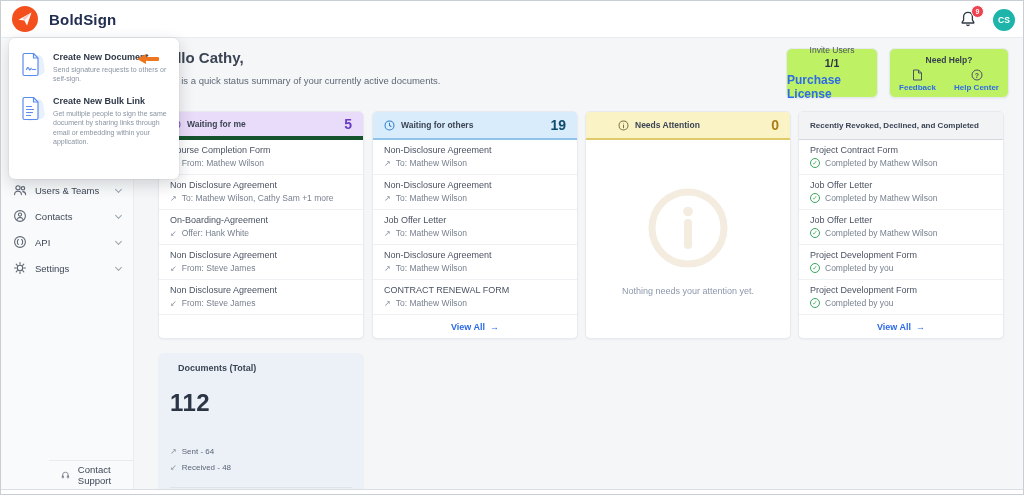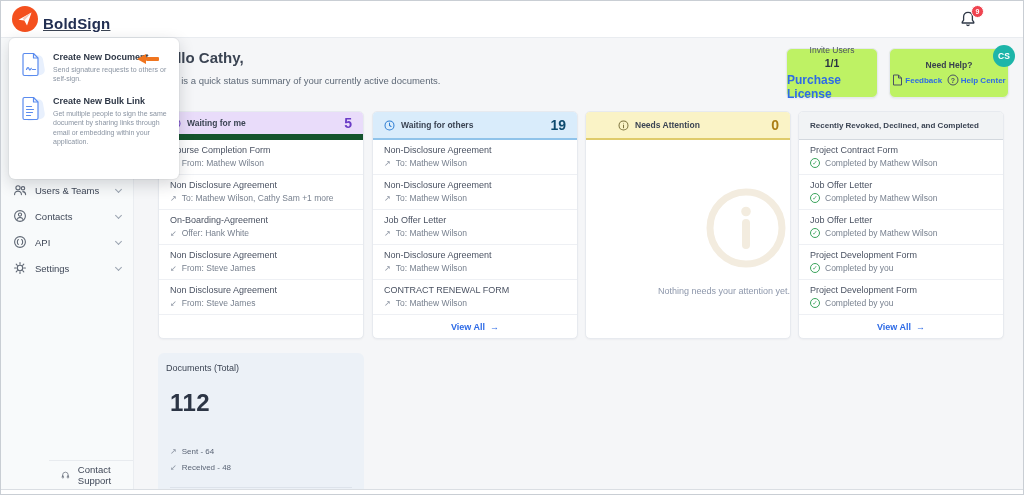--- a/index.html
+++ b/index.html
@@ -2,25 +2,25 @@
 <html><head>
 <meta charset="utf-8">
 <style>
   * { margin:0; padding:0; box-sizing:border-box; }
   html,body { background:#ffffff; }
   body { font-family:"Liberation Sans", sans-serif; color:#3b4453; }
   .screen { position:relative; width:1024px; height:495px; background:#f5f6f8; border:1px solid #c9ced4; overflow:hidden; }
 
   
   .topbar { position:absolute; left:0; top:0; right:0; height:37px; background:#fff; border-bottom:1px solid #e9ecf0; z-index:10; }
-  .logo { position:absolute; left:11px; top:5px; display:flex; align-items:flex-end; gap:5px; cursor:pointer;text-decoration:underline; }
+  .logo { position:absolute; left:11px; top:5px; display:flex; align-items:center; gap:11px; cursor:pointer; }
   .logo-text { font-size:15px; font-weight:bold; color:#222f52; letter-spacing:.2px; }
   .bell { position:absolute; right:46px; top:9px; width:18px; height:18px; cursor:pointer; }
   .badge { position:absolute; right:-7px; top:-5px; min-width:13px; height:13px; padding:0 2px; border-radius:7px; background:#ef4450; color:#fff; font-size:7px; font-weight:bold; display:flex; align-items:center; justify-content:center; border:1.5px solid #fff; }
-  .avatar { position:absolute; right:8px; top:8px; width:22px; height:22px; border-radius:50%; background:#1db5a9; color:#fff; font-size:8.5px; font-weight:bold; display:flex; align-items:center; justify-content:center; cursor:pointer;margin-top:36px; }
+  .avatar { position:absolute; right:8px; top:8px; width:22px; height:22px; border-radius:50%; background:#1db5a9; color:#fff; font-size:8.5px; font-weight:bold; display:flex; align-items:center; justify-content:center; cursor:pointer; }
 
   
   .sidebar { position:absolute; left:0; top:37px; bottom:5px; width:133px; background:#f8fafb; border-right:1px solid #eaedf1; z-index:5; }
   .nav { position:absolute; top:139px; left:0; right:0; }
   .nav-item { height:26px; display:flex; align-items:center; gap:8px; padding:0 12px; font-size:9.5px; color:#3f4757; cursor:pointer; }
   .nav-item svg { flex:0 0 auto; }
   .chev { width:5px; height:5px; border-right:1.2px solid #9aa3b0; border-bottom:1.2px solid #9aa3b0; transform:rotate(45deg); margin-left:auto; margin-top:-2px; }
   .support { position:absolute; left:0; right:0; bottom:0; height:29px; border-top:1px solid #e8ebef; display:flex; align-items:center; gap:8px; padding:0 12px; font-size:9.5px; color:#3f4757; cursor:pointer; background:#f8fafb;margin-left:48px; }
 
   
@@ -30,47 +30,47 @@
 
   .mini-card { position:absolute; top:10px; height:50px; background:#bef264; border:1px solid #e6e9ee; border-radius:6px; box-shadow:0 1px 2px rgba(16,24,40,.05); display:flex; flex-direction:column; align-items:center; justify-content:center; }
   .invite { left:652px; width:92px; }
   .mini-title { font-size:8.5px; color:#4a5262; }
   .invite .mini-title { font-weight:normal; }
   .mini-value { font-size:10.5px; font-weight:bold; color:#2b3442; margin-top:2px; }
   .mini-link { font-size:12px; font-weight:bold; color:#2e6be6; margin-top:4px; cursor:pointer; }
   .help { left:755px; width:120px; }
   .help .mini-title { font-weight:bold; color:#39404e; }
   .help-links { display:flex; width:100%; justify-content:space-around; margin-top:4px; }
-  .help-link { display:flex; flex-direction:row; align-items:center; gap:2px; font-size:8px; font-weight:bold; color:#2e6be6; cursor:pointer; }
+  .help-link { display:flex; flex-direction:column; align-items:center; gap:2px; font-size:8px; font-weight:bold; color:#2e6be6; cursor:pointer; }
 
   
   .card { position:absolute; top:73px; width:206px; height:228px; background:#fff; border:1px solid #e7eaef; border-radius:5px; overflow:hidden; box-shadow:0 1px 2px rgba(16,24,40,.04); }
   .c1 { left:24px; } .c2 { left:238px; } .c3 { left:451px; } .c4 { left:664px; }
   .card-head { height:28px; display:flex; align-items:center; gap:6px; padding:0 11px; font-size:8.5px; font-weight:bold; color:#3b4453; }
-  .c1 .card-head { background:#e9dcfa; border-bottom:6px solid #14532d; }
+  .c1 .card-head { background:#e9dcfa; border-bottom:4px solid #14532d; }
   .c2 .card-head { background:#d9ecfb; border-bottom:2px solid #8fc3ea; }
   .c3 .card-head { background:#faf3c6; border-bottom:2px solid #dfcb6a;padding-left:32px; }
   .c4 .card-head { background:#f1f3f5; border-bottom:1px solid #d3d8de; font-size:8px; }
   .card-count { margin-left:auto; font-size:14px; font-weight:bold; }
   .c1 .card-count { color:#6a3cc6; }
   .c2 .card-count { color:#0c4a6e; }
   .c3 .card-count { color:#aa7d15; }
   .card ul { list-style:none; }
   .row { height:35px; padding:5px 11px 0; border-bottom:1px solid #eef0f4; cursor:pointer; }
   .row .t { font-size:9px; color:#4a5262; white-space:nowrap; overflow:hidden; }
   .row .s { margin-top:3px; font-size:8.5px; color:#78818f; display:flex; align-items:center; gap:5px; white-space:nowrap; }
   .arr { font-size:8px; color:#8a93a1; }
   .c4 .arr { width:10px; height:10px; flex:0 0 10px; border:1px solid #3aa45c; border-radius:50%; color:#3aa45c; font-size:6.5px; display:inline-flex; align-items:center; justify-content:center; }
   .card-foot { height:24px; display:flex; align-items:center; justify-content:center; gap:5px; font-size:9px; font-weight:bold; color:#2e6be6; cursor:pointer; }
-  .empty { height:200px; display:flex; flex-direction:column; align-items:flex-end; justify-content:center; }
+  .empty { height:200px; display:flex; flex-direction:column; align-items:center; justify-content:center; }
   .empty-text { font-size:9px; color:#8d97ab; margin-top:14px; }
 
   
   .docs-card { position:absolute; left:24px; top:315px; width:206px; height:175px; background:#ecf1f7; border-radius:6px; }
-  .docs-title { position:absolute; left:8px; top:10px; font-size:9px; font-weight:normal; color:#3b4453; }
+  .docs-title { position:absolute; left:20px; top:10px; font-size:9px; font-weight:bold; color:#3b4453; }
   .docs-value { position:absolute; left:12px; top:36px; font-size:24px; font-weight:bold; color:#2c3545; letter-spacing:.5px; }
   .docs-stat { position:absolute; left:12px; font-size:8px; color:#5b6576; display:flex; align-items:center; gap:5px; }
   .docs-stat.sent { top:94px; }
   .docs-stat.received { top:110px; }
   .docs-divider { position:absolute; left:12px; right:12px; top:134px; border-top:1px solid #dde3eb; }
 
   
   .create-menu { position:absolute; left:8px; top:37px; width:170px; height:141px; background:#fff; border-radius:6px; box-shadow:0 5px 16px rgba(23,28,38,.18), 0 0 0 1px rgba(23,28,38,.04); z-index:40; padding:14px 12px 0; }
   .cm-item { display:flex; gap:10px; margin-bottom:13px; cursor:pointer; }
   .cm-ic { position:relative; width:22px; flex:0 0 22px; }

